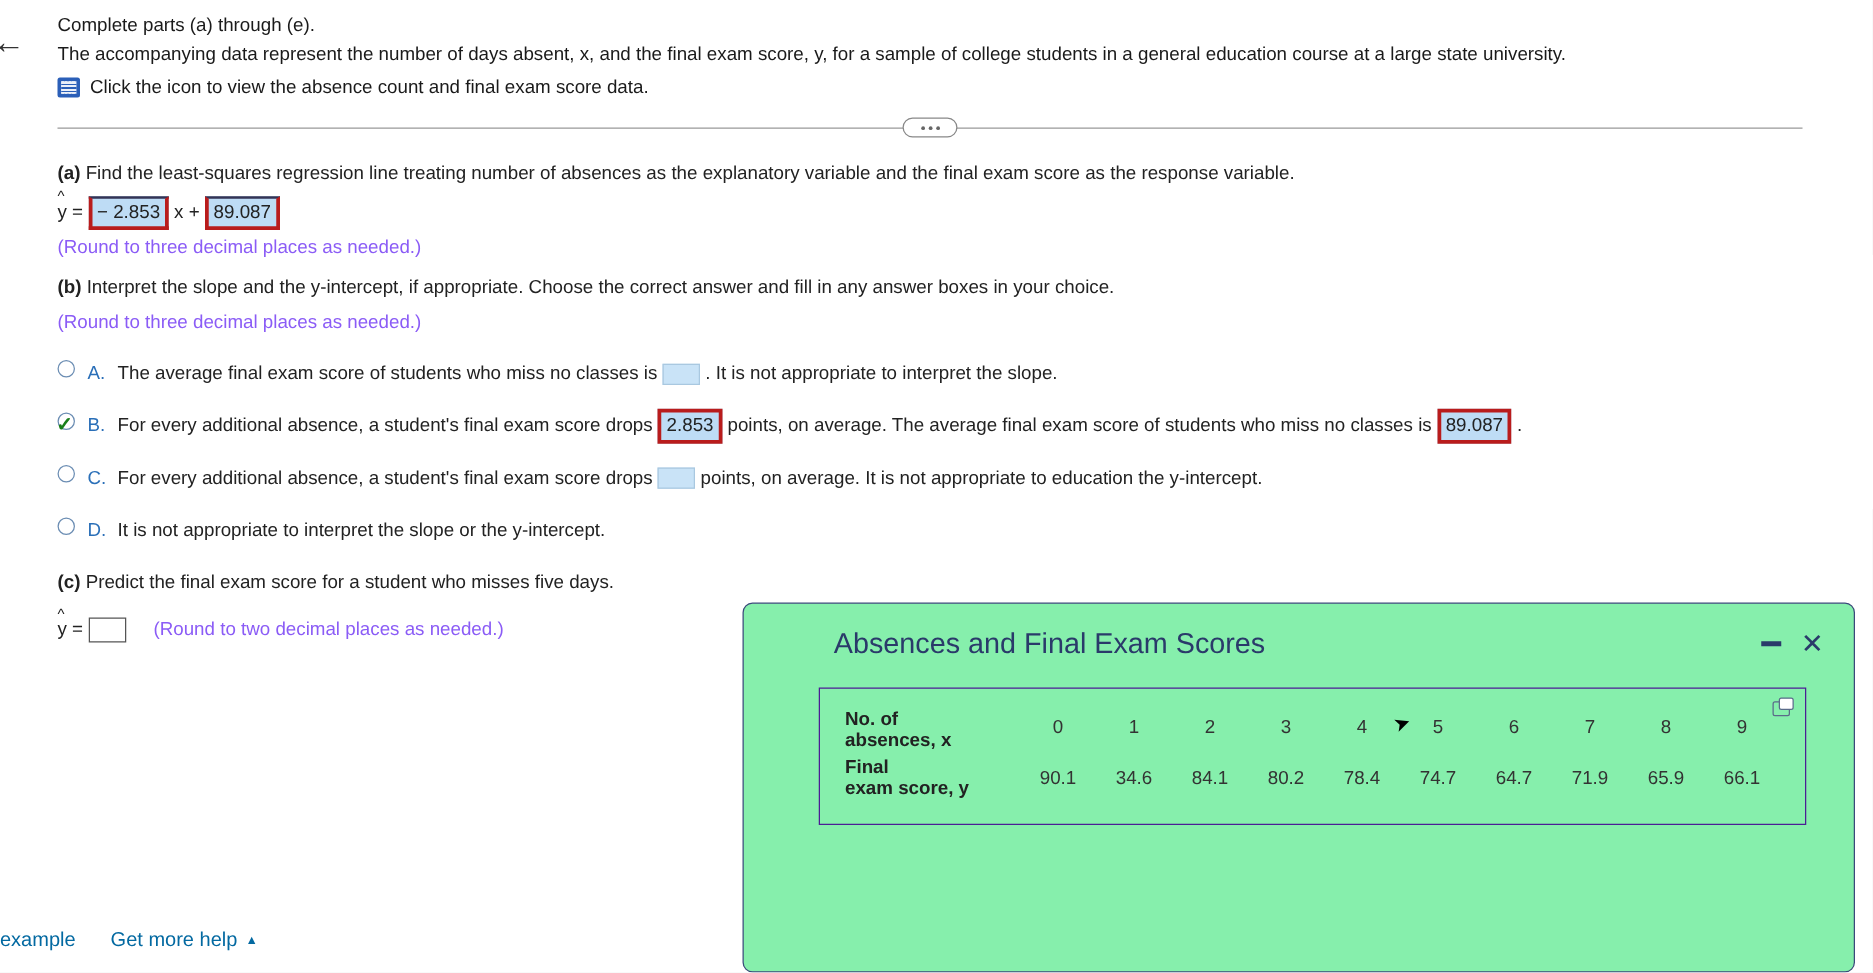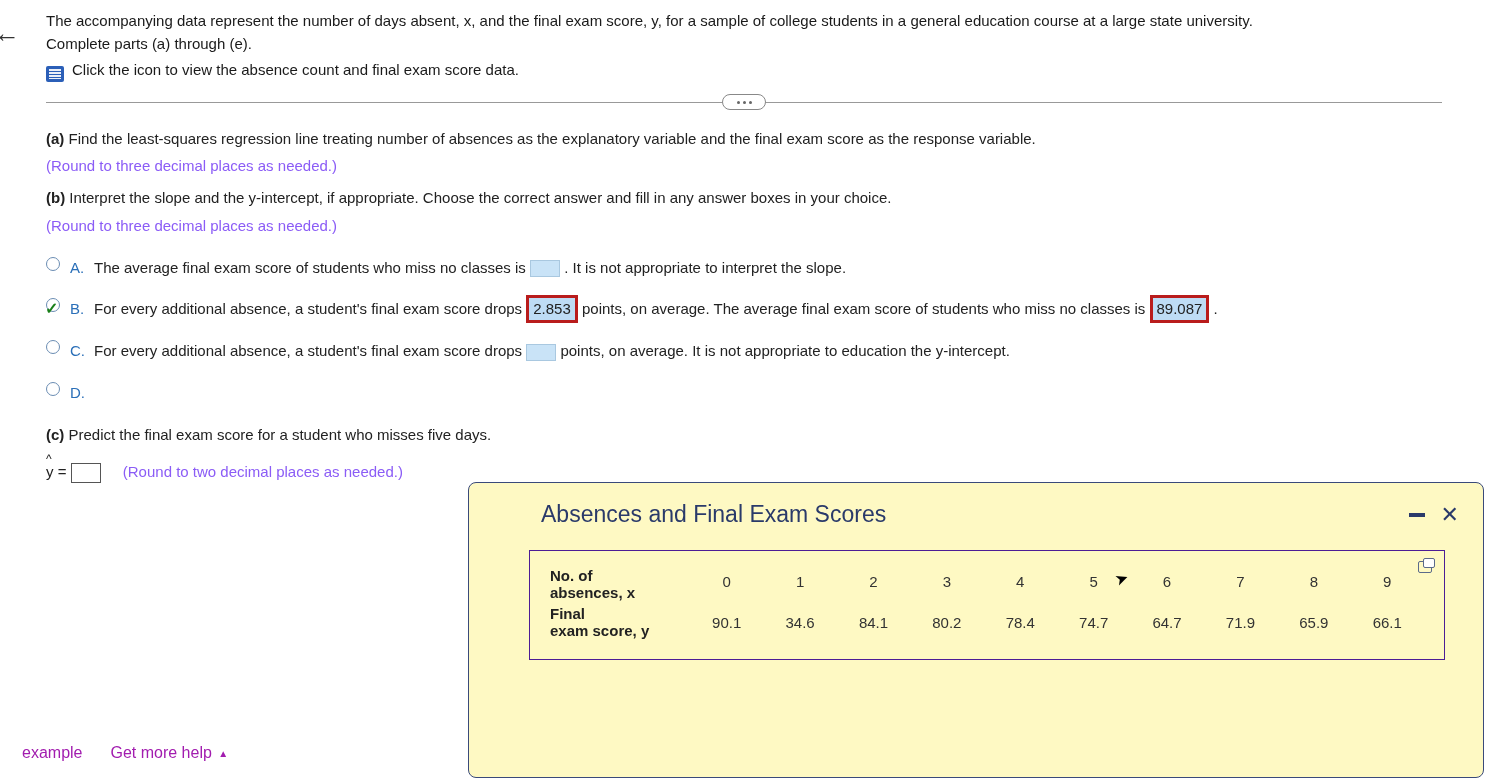--- a/index.html
+++ b/index.html
@@ -30,21 +30,21 @@
     }
     .problem-intro {
       margin-left: 36px;
       line-height: 1.5;
     }
     .intro-text {
       color: #1a1a1a;
     }
     .icon-link {
       display: flex;
-      align-items: flex-end;
+      align-items: center;
       margin-top: 4px;
       cursor: pointer;
     }
     .data-icon {
       width: 18px;
       height: 16px;
       background: #2b5fb8;
       border-radius: 2px;
       margin-right: 8px;
       position: relative;
@@ -159,38 +159,37 @@
     }
     .opt-text { color: #222; }
     .part-c-row { margin-top: 8px; }
     .bottom-links {
       position: absolute;
       bottom: 16px;
       left: 0;
       display: flex;
       gap: 28px;
       font-size: 16px;
-      color: #a21caf;
-      padding-left: 22px;
+      color: #0369a1;
     }
     .bottom-link { cursor: pointer; }
     .caret-up {
       font-size: 10px;
       vertical-align: middle;
       margin-left: 2px;
     }
 
     
     .data-popup {
       position: absolute;
       right: 14px;
       bottom: 0;
-      width: 1016px;
+      width: 890px;
       height: 296px;
-      background: #fef9c3;
+      background: #86efac;
       border: 1.5px solid #3a4a7a;
       border-radius: 8px;
     }
     .popup-header {
       display: flex;
       align-items: center;
       justify-content: space-between;
       padding: 18px 24px 6px 72px;
     }
     .popup-title {
@@ -267,42 +266,49 @@
     }
   </style>
 </head>
 <body>
 
 <div class="main-content">
 
   <div class="back-arrow">←</div>
 
   <div class="problem-intro">
+    <div class="intro-text">Complete parts (a) through (e).</div>
     <div class="intro-text">The accompanying data represent the number of days absent, x, and the final exam score, y, for a sample of college students in a general education course at a large state university.</div>
-    <div class="intro-text">Complete parts (a) through (e).</div>
     <div class="icon-link">
       <span class="data-icon"></span>
       <span class="icon-link-text">Click the icon to view the absence count and final exam score data.</span>
     </div>
   </div>
 
   <div class="divider-wrap">
     <hr class="divider-line">
     <div class="divider-pill">
       <span></span>
         <span></span>
         <span></span>
     </div>
   </div>
 
   <div class="question-body">
 
     <div>
       <span class="part-label">(a)</span>
       <span>Find the least-squares regression line treating number of absences as the explanatory variable and the final exam score as the response variable.</span>
+    </div>
+    <div style="margin-top:4px;">
+      <span class="yhat">y</span>
+      <span>= </span>
+      <span class="answer-fill slope">− 2.853</span>
+      <span> x + </span>
+      <span class="answer-fill intcpt">89.087</span>
     </div>
     <div class="hint">(Round to three decimal places as needed.)</div>
 
     <div style="margin-top:4px;">
       <span class="part-label">(b)</span>
       <span>Interpret the slope and the y-intercept, if appropriate. Choose the correct answer and fill in any answer boxes in your choice.</span>
     </div>
     <div class="hint">(Round to three decimal places as needed.)</div>
 
     <div class="options">
@@ -334,20 +340,21 @@
         <span class="opt-text">
           <span>For every additional absence, a student's final exam score drops </span>
           <span class="empty-fill"></span>
           <span> points, on average. It is not appropriate to education the y-intercept.</span>
         </span>
       </div>
 
       <div class="option-row">
         <span class="radio"></span>
         <span class="opt-letter">D.</span>
+        <span class="opt-text">It is not appropriate to interpret the slope or the y-intercept.</span>
       </div>
     </div>
 
     <div class="part-c-row">
       <span class="part-label">(c)</span>
       <span>Predict the final exam score for a student who misses five days.</span>
     </div>
     <div style="margin-top:10px;">
       <span class="yhat">y</span>
       <span>= </span>

